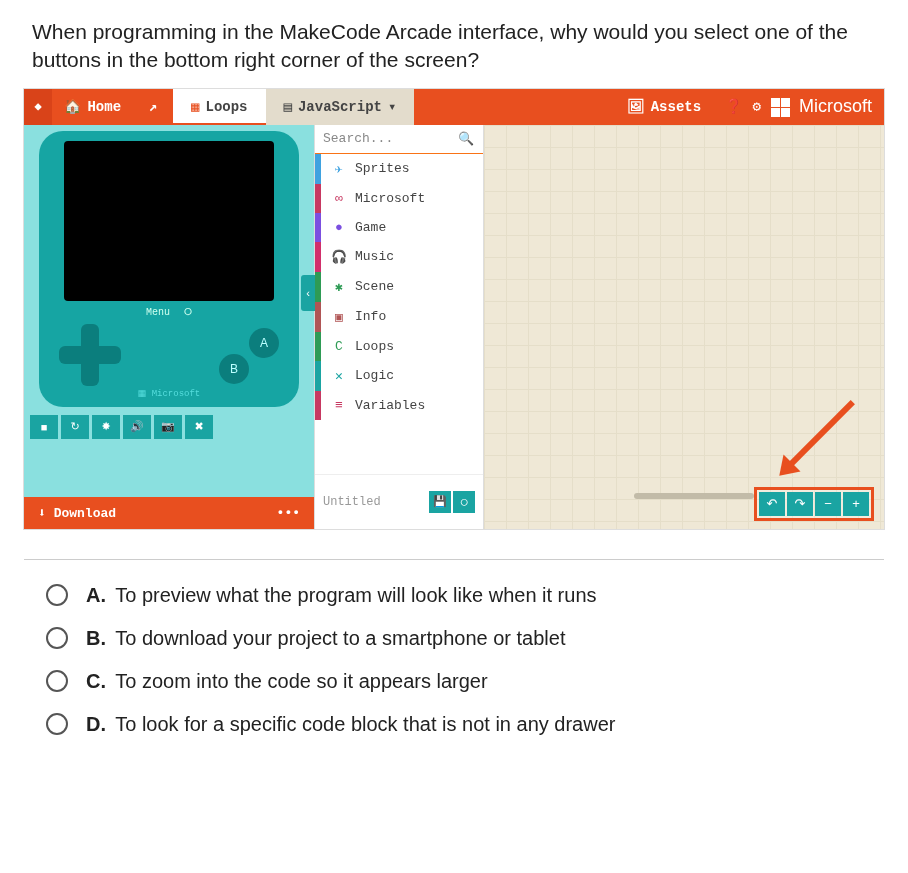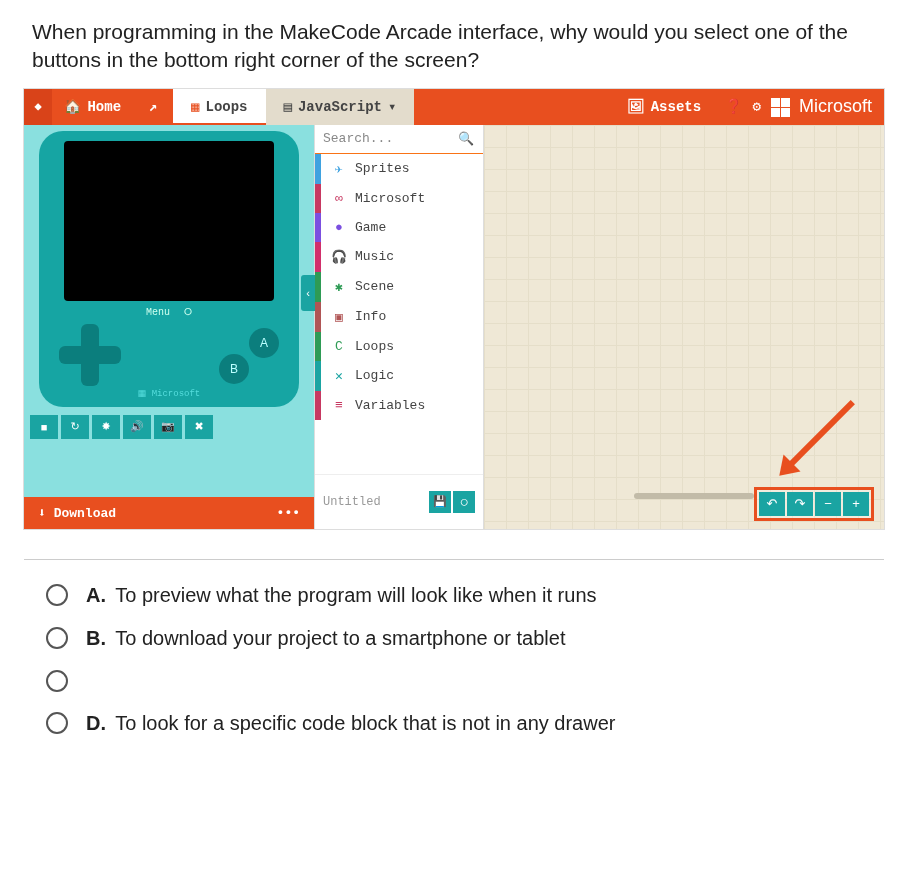--- a/index.html
+++ b/index.html
@@ -220,17 +220,18 @@
 <div class="opt">
   <div class="radio"></div>
   <div><b>A.</b> <span>To preview what the program will look like when it runs</span></div>
 </div>
 <div class="opt">
   <div class="radio"></div>
   <div><b>B.</b> <span>To download your project to a smartphone or tablet</span></div>
 </div>
 <div class="opt">
   <div class="radio"></div>
+  <div><b>C.</b> <span>To zoom into the code so it appears larger</span></div>
 </div>
 <div class="opt">
   <div class="radio"></div>
   <div><b>D.</b> <span>To look for a specific code block that is not in any drawer</span></div>
 </div>
 
 </body></html>

